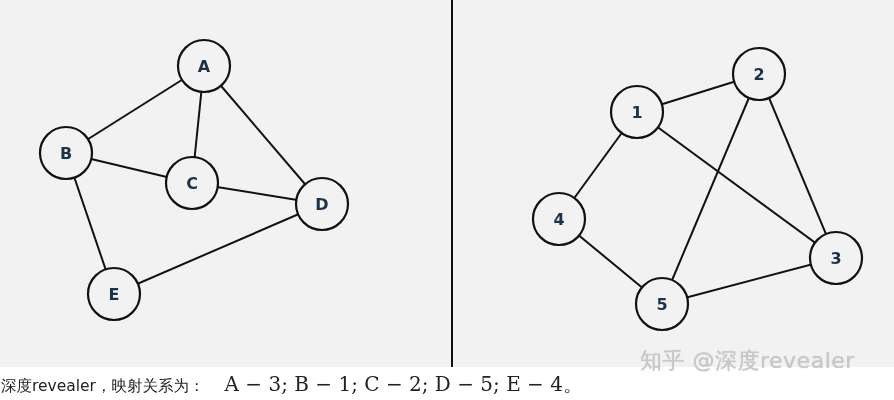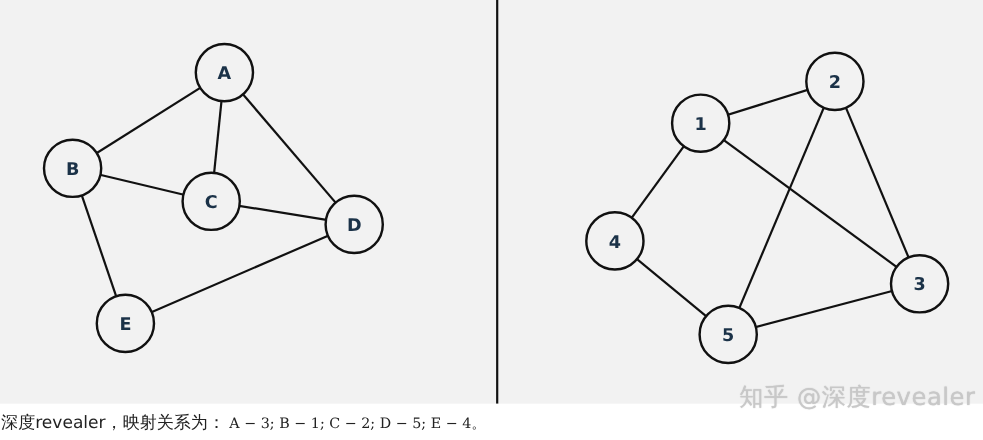--- a/index.html
+++ b/index.html
@@ -15,24 +15,24 @@
   .node-label {
     font-family: "DejaVu Sans", sans-serif; font-weight: bold; font-size: 16px;
     fill: #1b3248;
   }
   .caption {
     position: absolute; left: 1px; top: 372px; height: 24px; line-height: 24px;
     font-size: 15.5px; color: #222; white-space: nowrap;
     font-family: "DejaVu Sans", sans-serif;
   }
   .caption .math {
-    font-family: "DejaVu Serif", serif; font-size: 13px; margin-left: 4px; text-align: right;
+    font-family: "DejaVu Serif", serif; font-size: 20px; margin-left: 20px; text-align: right;
   }
   .watermark {
-    position: absolute; left: 672px; top: 346px; font-size: 22px;
+    position: absolute; left: 640px; top: 346px; font-size: 22px;
     color: rgba(200,200,200,0.95); white-space: nowrap;
     font-family: "DejaVu Sans", sans-serif;
     text-shadow: 0 0 1px rgba(150,150,150,0.6);
     letter-spacing: 0.5px;
     text-align: center;
   }
 </style>
 </head>
 <body>
 

